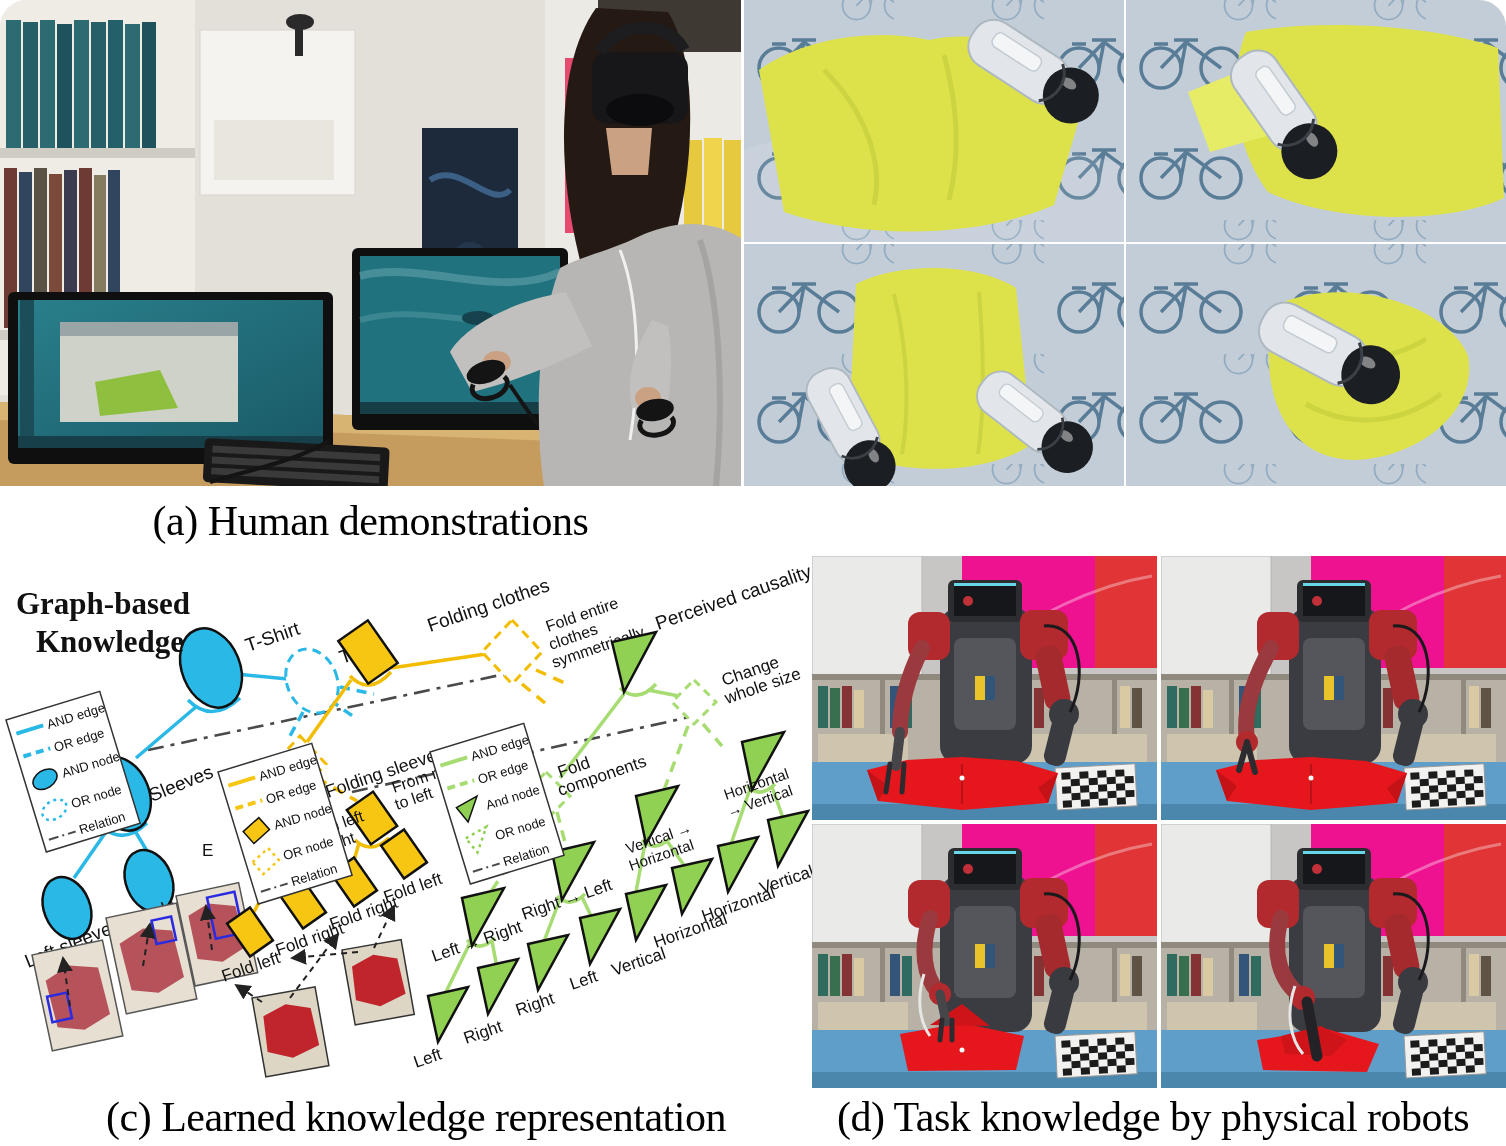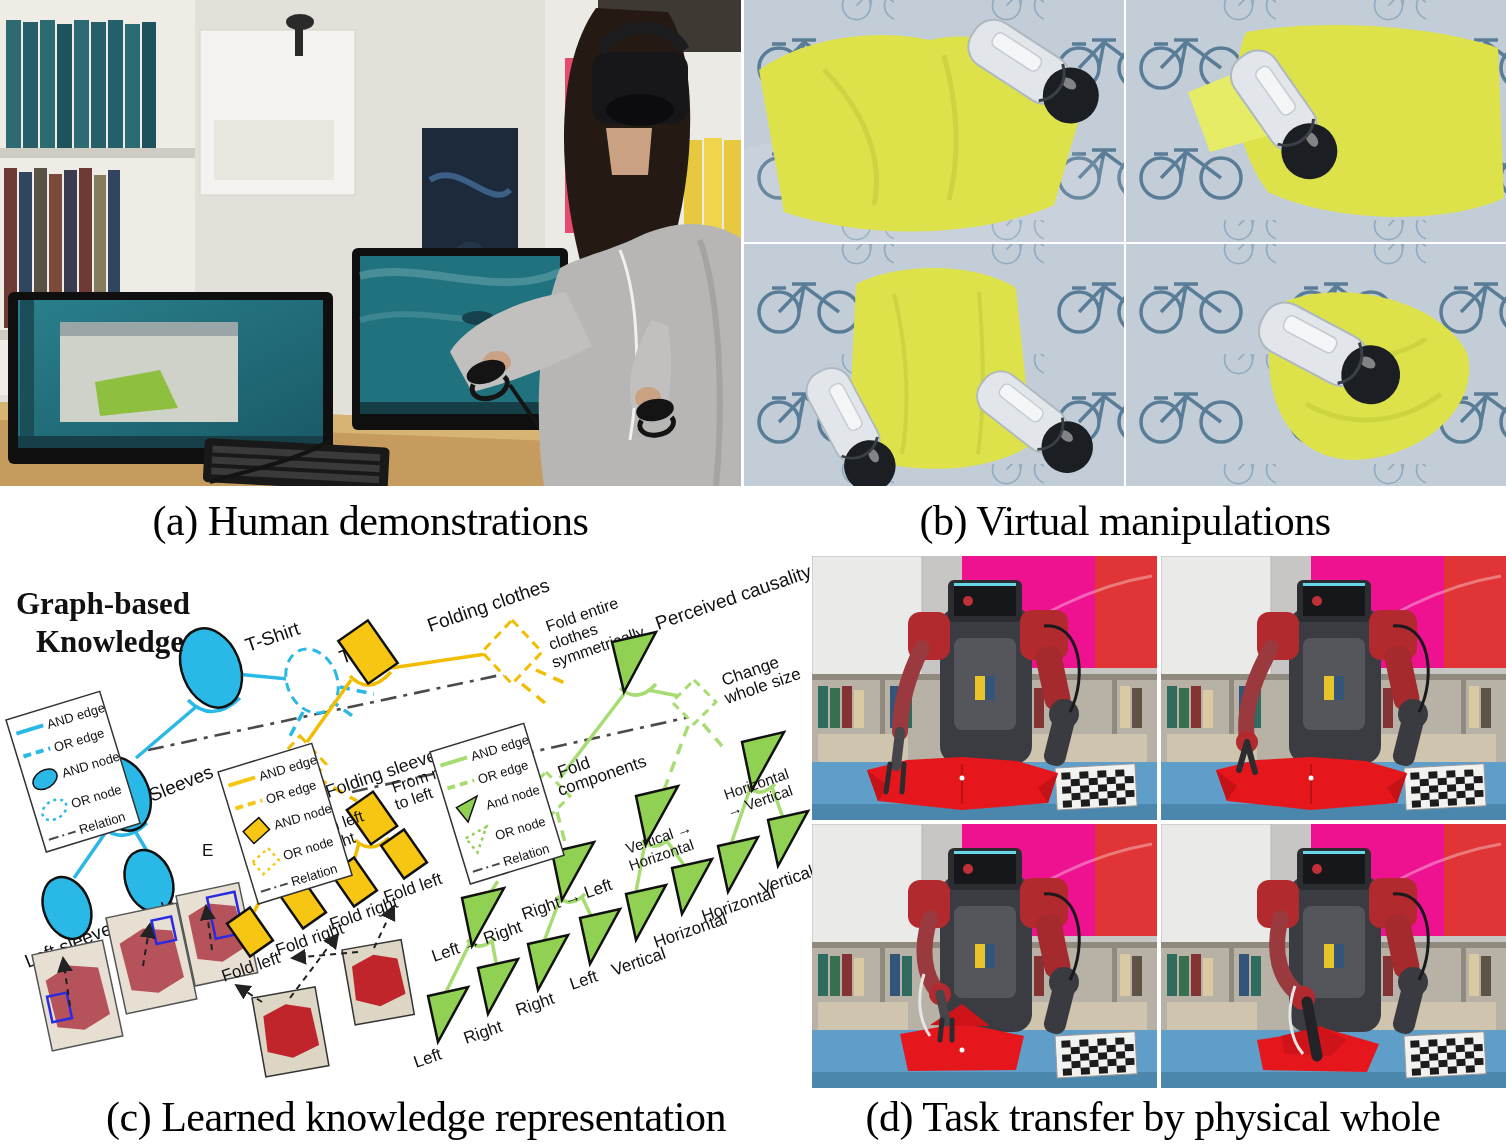--- a/index.html
+++ b/index.html
@@ -1,17 +1,17 @@
 <!DOCTYPE html>
 <html><head>
 <meta charset="utf-8">
 <style>
   html,body{margin:0;padding:0;background:#ffffff;}
   #fig{position:relative;width:1506px;height:1146px;background:#ffffff;overflow:hidden;
-       font-family:"Liberation Sans",sans-serif;}
+       font-family:"Liberation Sans",sans-serif;border-radius:27px;}
   .panel{position:absolute;}
   .cap{position:absolute;display:flex;align-items:center;justify-content:center;
        font-family:"Liberation Serif",serif;color:#000;font-size:42px;letter-spacing:-0.5px;}
   svg text{font-family:"Liberation Sans",sans-serif;fill:#111;}
   svg .serif{font-family:"Liberation Serif",serif;font-weight:bold;}
   .lgtxt{font-size:13px;}
 </style>
 </head>
 <body>
 
@@ -214,23 +214,20 @@
           <rect x="0" y="0" width="380" height="242" fill="url(#bikes)"></rect>
         <path d="M148,62 C220,28 322,62 342,112 C352,162 300,212 230,216 C168,216 128,162 148,62 Z" fill="#dde24b"></path>
         <path d="M170,90 C210,120 260,120 300,95 M180,160 C225,185 275,180 315,150" stroke="#c9d13e" stroke-width="5" fill="none" opacity="0.85"></path>
         <use href="#grip" transform="translate(215,115) rotate(28) scale(1.05)"></use>
       </g>
     </svg>
   </div>
 
   <div class="cap" style="left:0;top:486px;width:741px;height:70px">
     <span>(a) Human demonstrations</span>
-  </div>
-  <div class="cap" style="left:744px;top:486px;width:762px;height:70px">
-    <span>(b) Virtual manipulations</span>
   </div>
 
   <div class="panel" style="left:0;top:556px;width:812px;height:532px">
     <svg width="812" height="532" viewBox="0 556 812 532">
       <defs>
         <marker id="arrow" markerWidth="9" markerHeight="9" refX="7" refY="4" orient="auto">
           <path d="M0,0 L8,4 L0,8 Z" fill="#222"></path>
         </marker>
       </defs>
 
@@ -621,16 +618,16 @@
 
       <rect x="345" y="0" width="4" height="532" fill="#ffffff"></rect>
       <rect x="0" y="264" width="694" height="4" fill="#ffffff"></rect>
     </svg>
   </div>
 
   <div class="cap" style="left:16px;top:1088px;width:800px;height:58px">
     <span>(c) Learned knowledge representation</span>
   </div>
   <div class="cap" style="left:800px;top:1088px;width:706px;height:58px">
-    <span>(d) Task transfer by physical whole</span>
+    <span>(d) Task knowledge by physical robots</span>
   </div>
 
 </div>
 
 </body></html>

